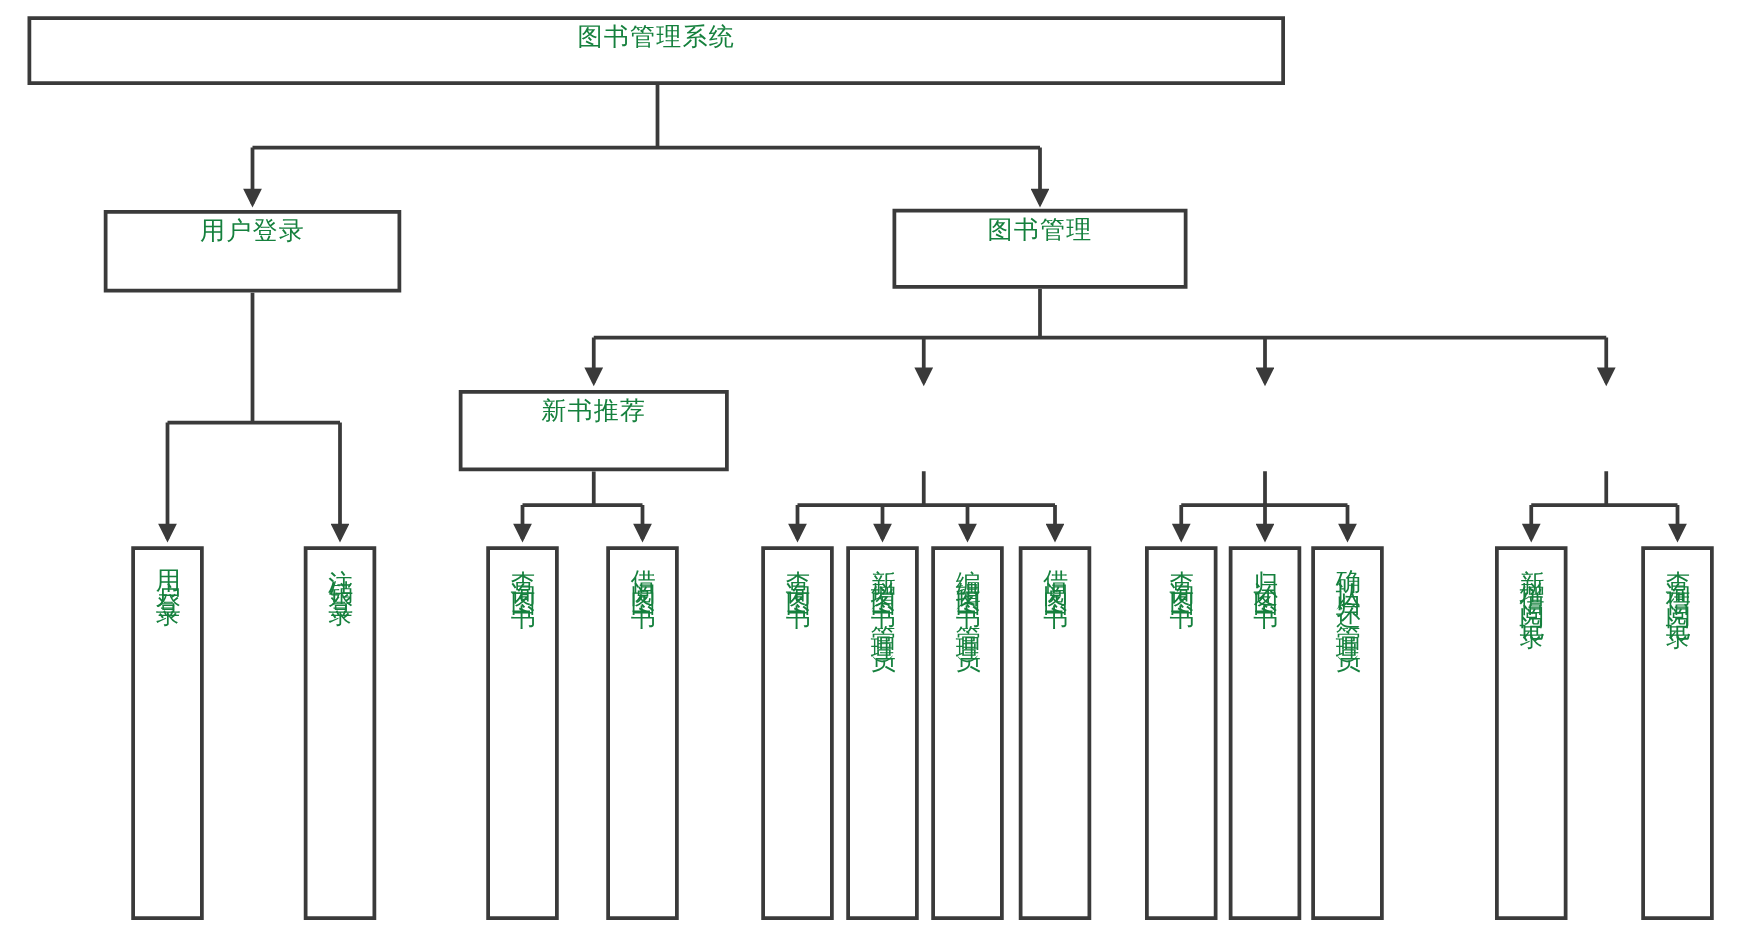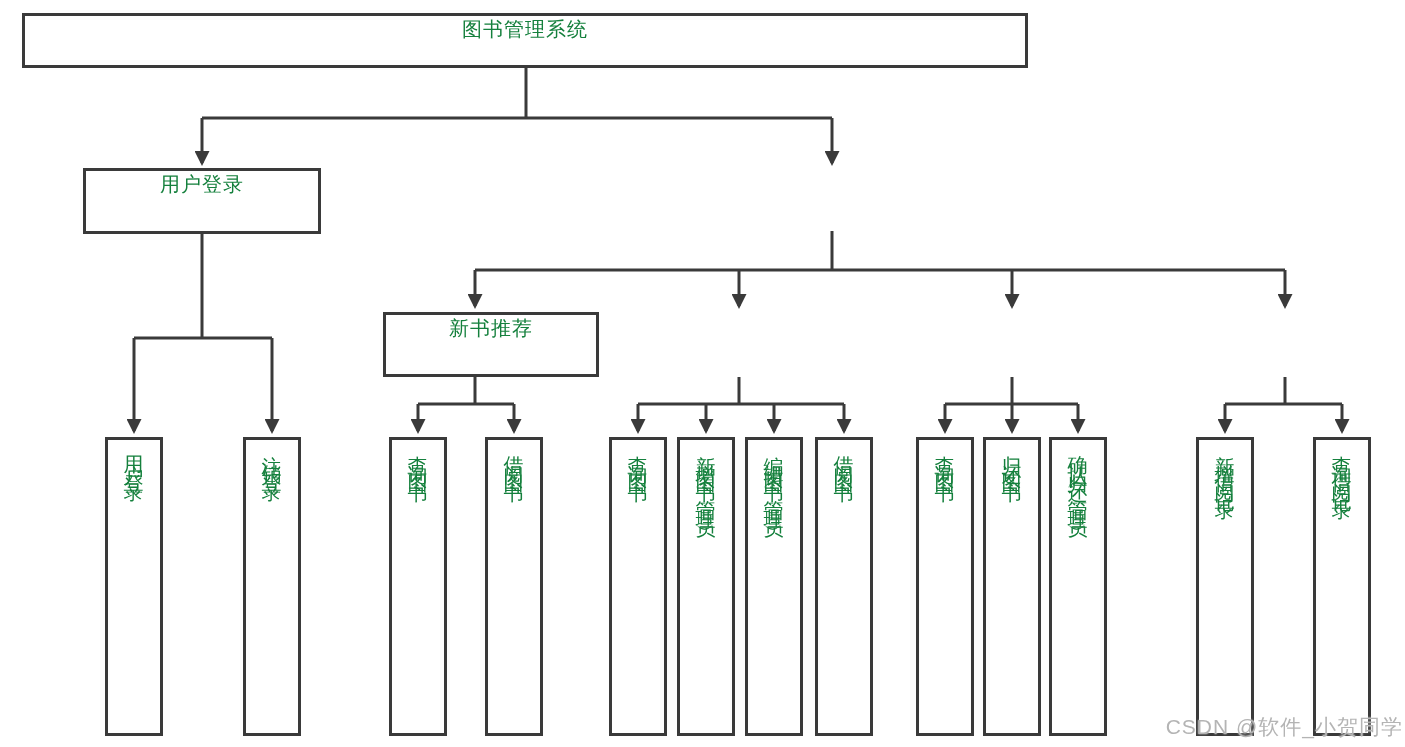--- a/index.html
+++ b/index.html
@@ -109,22 +109,25 @@
     <path class="wire arrow" d="M1342,404 V431"></path>
   </svg>
 
   <div class="box h" style="left:22px;top:13px;width:1006px;height:55px">
     <span>图书管理系统</span>
   </div>
 
   <div class="box h" style="left:83px;top:168px;width:238px;height:66px">
     <span>用户登录</span>
   </div>
+  <div class="box h" style="left:714px;top:167px;width:236px;height:64px">
+    <span>图书管理</span>
+  </div>
 
-  <div class="box h" style="left:383px;top:312px;width:216px;height:65px">
+  <div class="box h" style="left:367px;top:312px;width:216px;height:65px">
     <span>新书推荐</span>
   </div>
 
   <div class="box v" style="left:105px;top:437px;width:58px;height:299px">
     <span>用户登录</span>
   </div>
   <div class="box v" style="left:243px;top:437px;width:58px;height:299px">
     <span>注销登录</span>
   </div>
   <div class="box v" style="left:389px;top:437px;width:58px;height:299px">
@@ -154,15 +157,14 @@
   <div class="box v" style="left:1049px;top:437px;width:58px;height:299px">
     <span>确认归还（管理员）</span>
   </div>
   <div class="box v" style="left:1196px;top:437px;width:58px;height:299px">
     <span>新增借阅记录</span>
   </div>
   <div class="box v" style="left:1313px;top:437px;width:58px;height:299px">
     <span>查询借阅记录</span>
   </div>
 
-  <div class="watermark">CSDN @软件_小贺同学</div>
 
 </div>
 
 </body></html>

